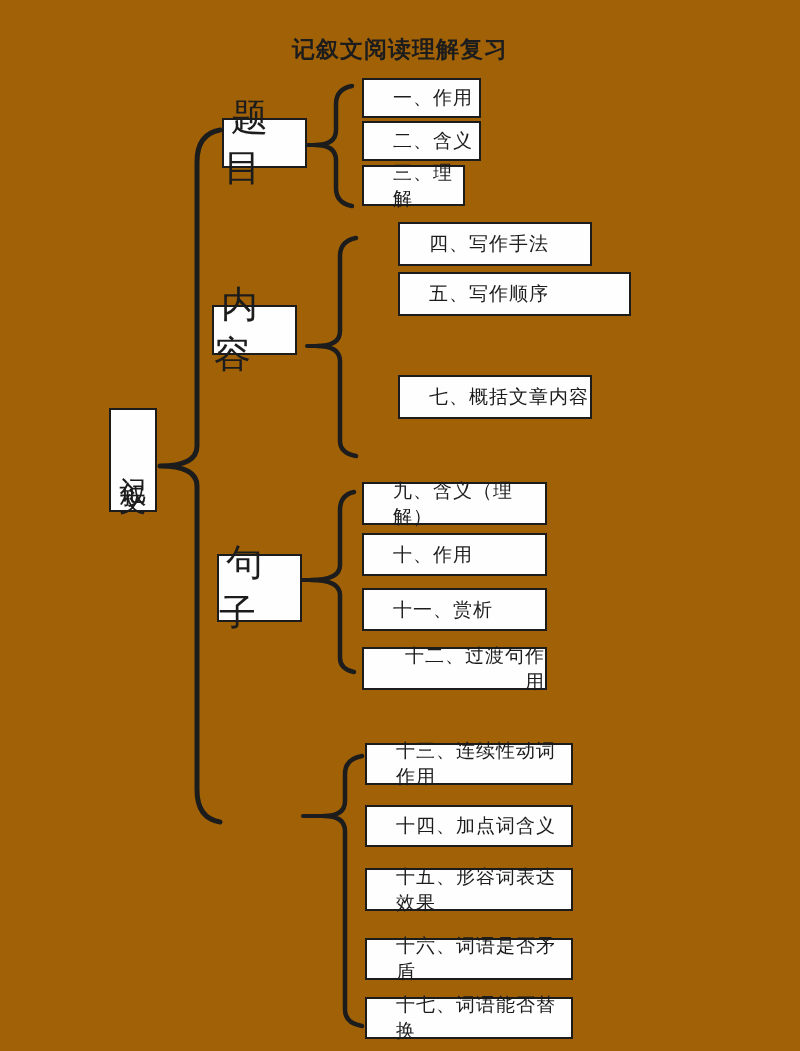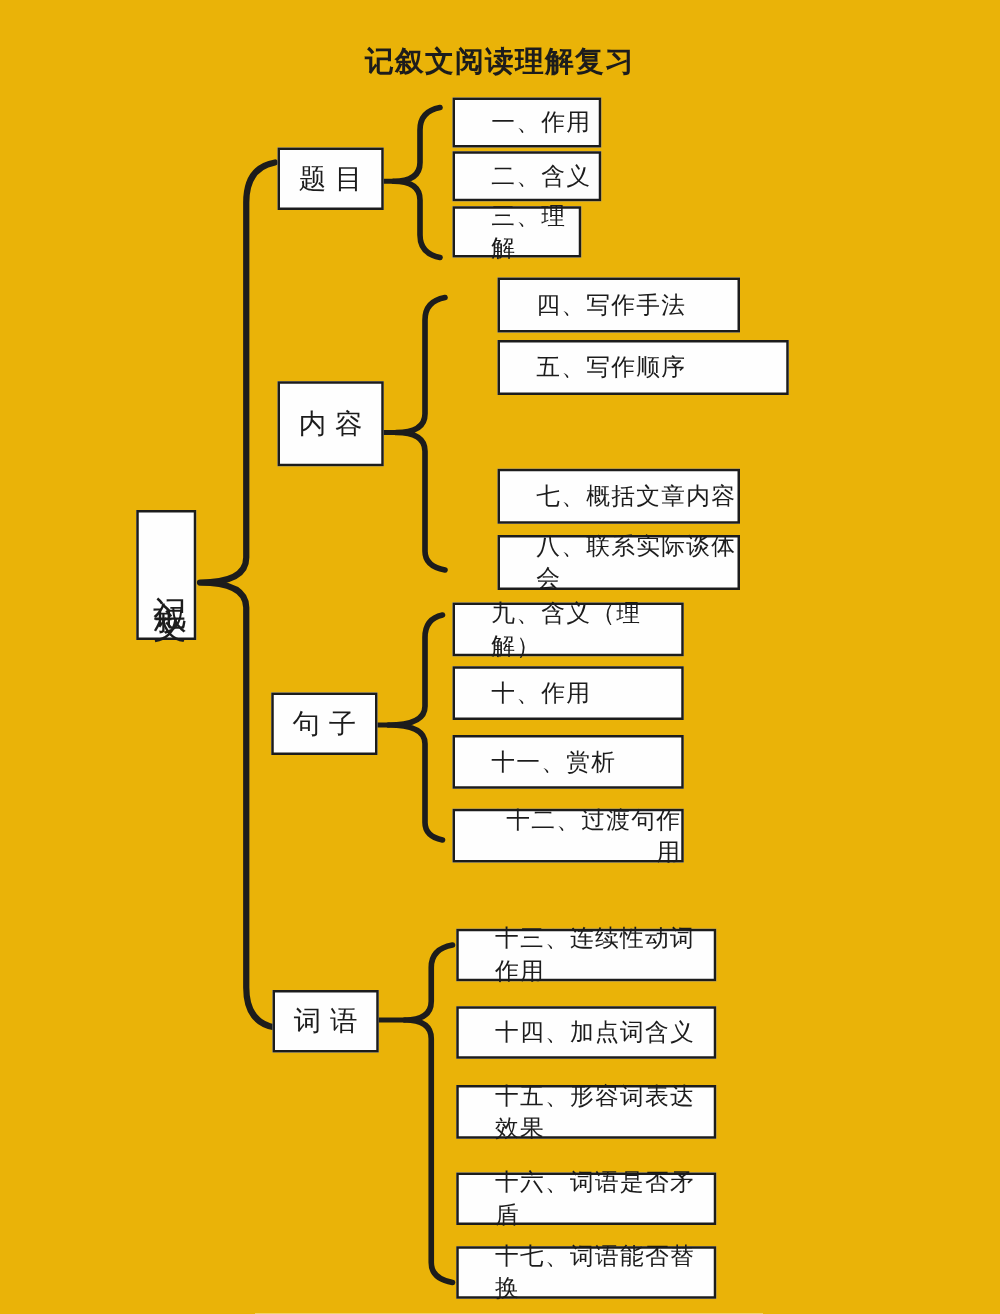--- a/index.html
+++ b/index.html
@@ -4,22 +4,22 @@
 <style>
   html, body {
     margin: 0;
     padding: 0;
     background: #ffffff;
   }
   .canvas {
     position: relative;
     width: 800px;
     height: 1051px;
-    background: #eab308;
-    font-family: Liberation Mono, monospace;
+    background: #a16207;
+    font-family: Liberation Serif, serif;
     color: #1c1c1c;
     overflow: hidden;
   }
   .connectors {
     position: absolute;
     left: 0; top: 0;
     width: 800px;
     height: 1051px;
   }
   .connectors path {
@@ -48,21 +48,21 @@
   }
   .root-node {
     justify-content: center;
     writing-mode: vertical-rl;
     font-size: 27px;
     letter-spacing: 5px;
     padding-top: 4px;
   }
   .branch-node {
     justify-content: center;
-    font-size: 22px;
+    font-size: 37px;
     letter-spacing: 7px;
     text-indent: 7px;
   }
   .leaf-node {
     font-size: 19px;
     padding-left: 29px;
     letter-spacing: 1px;
   }
 </style>
 </head>
@@ -85,32 +85,30 @@
 
     <path stroke-width="4" d="M 303 816 L 324 816"></path>
     <path stroke-width="4.5" d="M 362 756 Q 345 759 345 774 L 345 801 Q 345 816 324 816 Q 345 816 345 831 L 345 1010 Q 345 1023 362 1026"></path>
   </svg>
 
   <div class="page-title">记叙文阅读理解复习</div>
 
   <div class="node root-node" style="left:109px; top:408px; width:48px; height:104px;">记叙文</div>
 
   <div class="node branch-node" style="left:222px; top:118px; width:85px; height:50px;">题目</div>
-  <div class="node branch-node" style="left:222px; top:305px; width:85px; height:68px;">内容</div>
-  <div class="node branch-node" style="left:217px; top:554px; width:85px; height:50px;">句子</div>
-  <div class="node branch-node" style="left:218px; top:792px; width:85px; height:50px;">词语</div>
+  <div class="node branch-node" style="left:212px; top:305px; width:85px; height:50px;">内容</div>
+  <div class="node branch-node" style="left:217px; top:554px; width:85px; height:68px;">句子</div>
 
   <div class="node leaf-node" style="left:362px; top:78px;  width:119px; height:40px;">一、作用</div>
   <div class="node leaf-node" style="left:362px; top:121px; width:119px; height:40px;">二、含义</div>
   <div class="node leaf-node" style="left:362px; top:165px; width:103px; height:41px;">三、理解</div>
 
   <div class="node leaf-node" style="left:398px; top:222px; width:194px; height:44px;">四、写作手法</div>
   <div class="node leaf-node" style="left:398px; top:260px; width:233px; height:44px;margin-top:12px;">五、写作顺序</div>
   <div class="node leaf-node" style="left:398px; top:375px; width:194px; height:44px;">七、概括文章内容</div>
-  <div class="node leaf-node" style="left:398px; top:428px; width:194px; height:44px;">八、联系实际谈体会</div>
 
   <div class="node leaf-node" style="left:362px; top:482px; width:185px; height:43px;">九、含义（理解）</div>
   <div class="node leaf-node" style="left:362px; top:533px; width:185px; height:43px;">十、作用</div>
   <div class="node leaf-node" style="left:362px; top:588px; width:185px; height:43px;">十一、赏析</div>
   <div class="node leaf-node" style="left:362px; top:647px; width:185px; height:43px;text-align:right;">十二、过渡句作用</div>
 
   <div class="node leaf-node" style="left:365px; top:743px; width:208px; height:42px;">十三、连续性动词作用</div>
   <div class="node leaf-node" style="left:365px; top:805px; width:208px; height:42px;text-align:center;">十四、加点词含义</div>
   <div class="node leaf-node" style="left:365px; top:868px; width:208px; height:43px;">十五、形容词表达效果</div>
   <div class="node leaf-node" style="left:365px; top:938px; width:208px; height:42px;">十六、词语是否矛盾</div>

